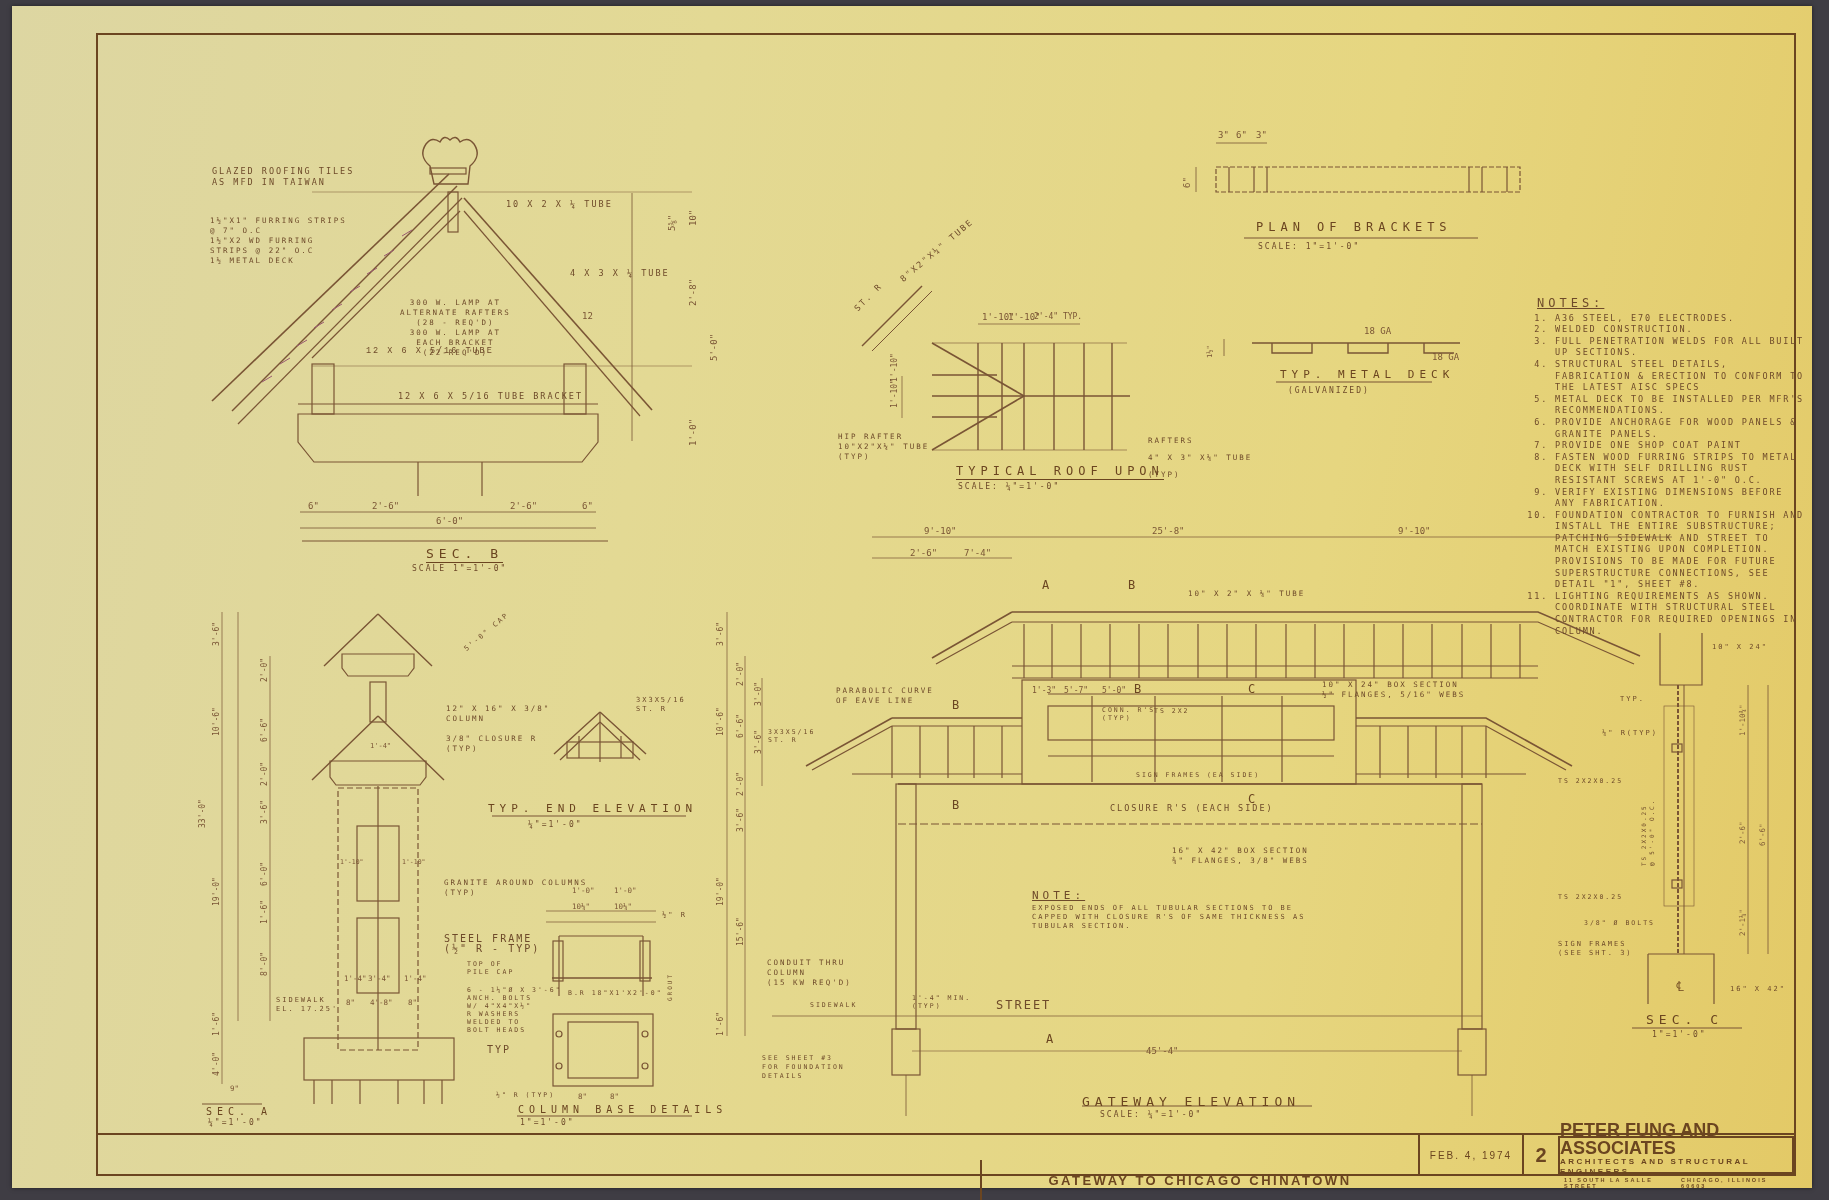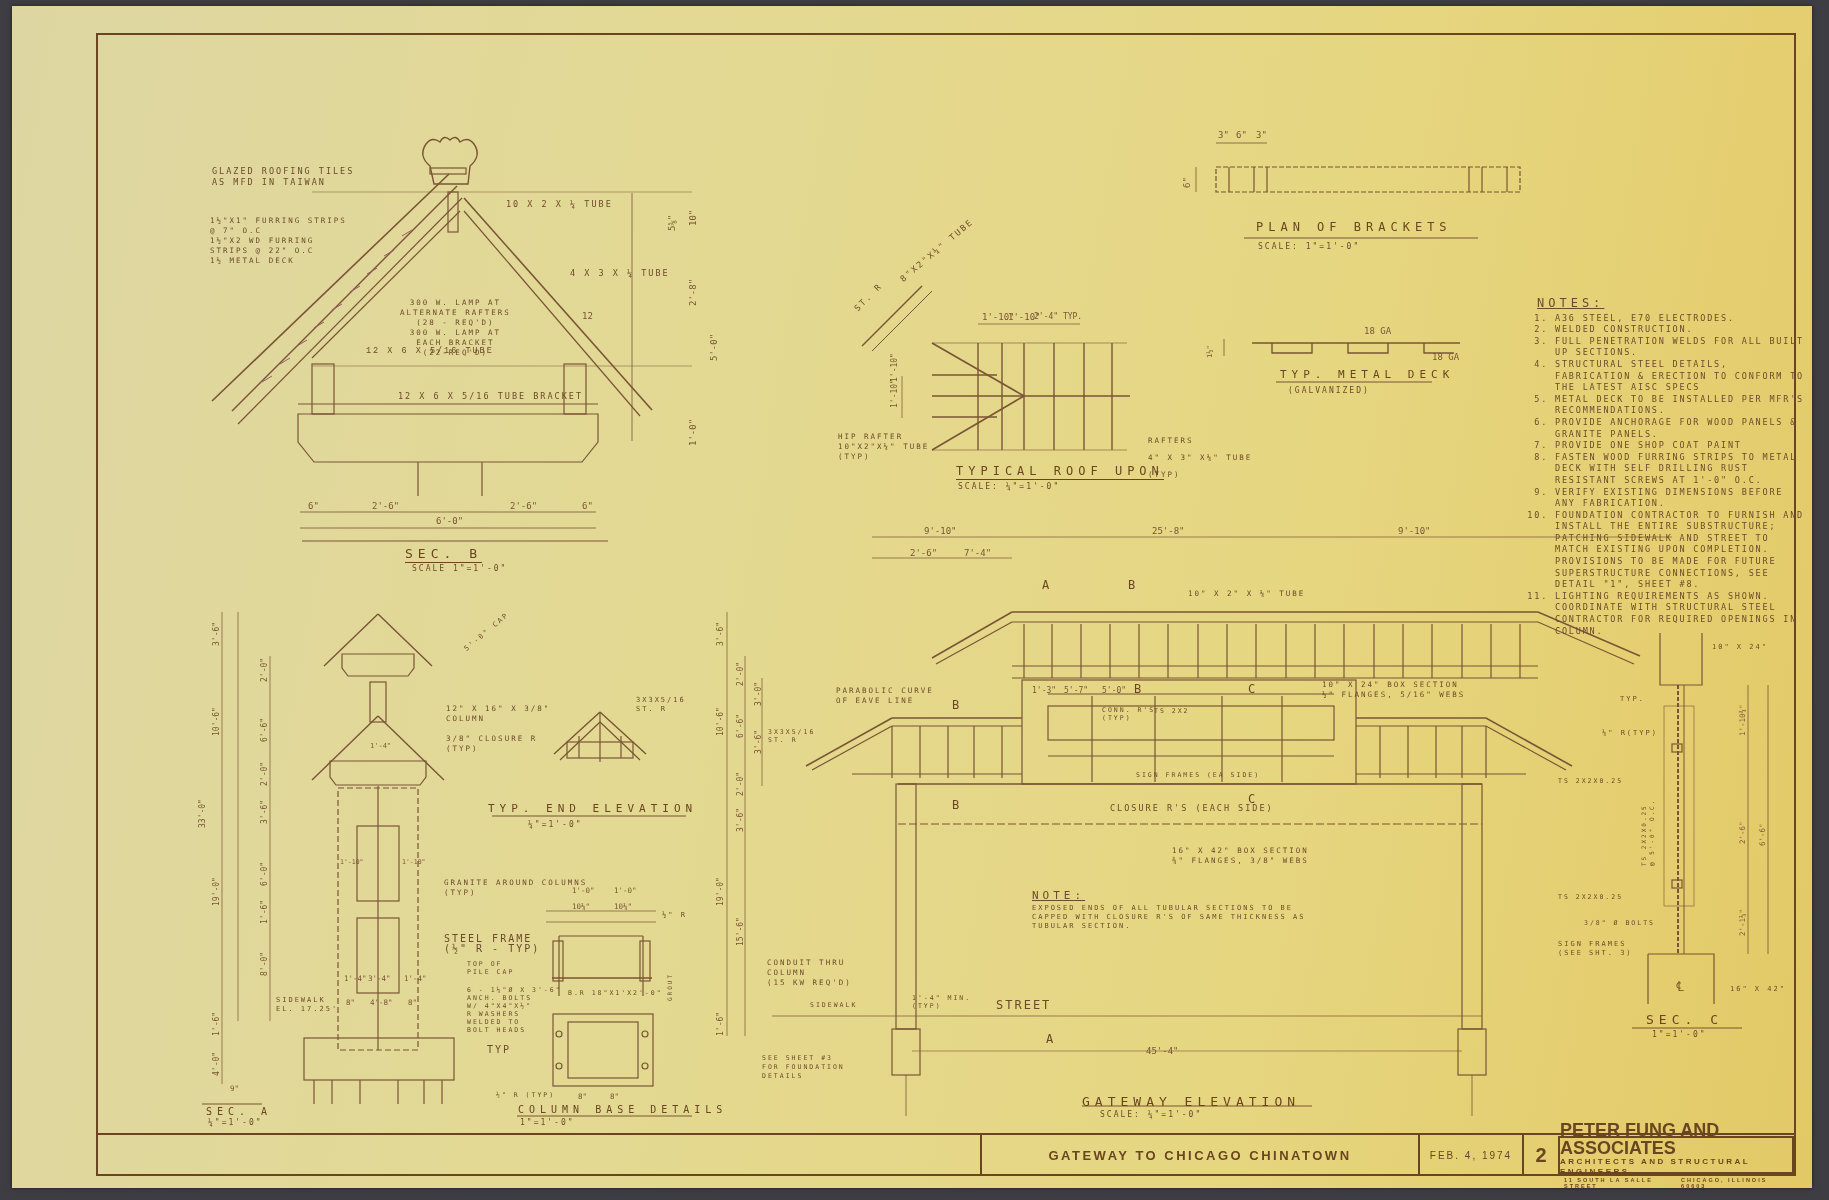--- a/index.html
+++ b/index.html
@@ -11,21 +11,21 @@
   .ttl{position:absolute;color:#6b4520;font-size:13px;letter-spacing:5px;border-bottom:1.5px solid #6b4520;padding-bottom:1px;white-space:nowrap;}
   .sc{position:absolute;color:#6e4a2a;font-size:8px;letter-spacing:2px;white-space:nowrap;}
   .dim{position:absolute;color:#7a5535;font-size:9px;white-space:nowrap;}
   .vdim{transform:rotate(-90deg);transform-origin:left top;}
   .notes{position:absolute;left:1525px;top:292px;width:270px;color:#6e4a2a;font-size:8.5px;letter-spacing:1.8px;line-height:11.6px;}
   .notes h4{margin:0 0 3px 0;font-weight:normal;font-size:12px;letter-spacing:4px;text-decoration:underline;}
   .notes ol{margin:0;padding-left:18px;}
   .notes li{margin:0;}
   .tb{position:absolute;left:84px;top:1127px;width:1700px;height:43px;border-top:2px solid #6b4520;box-sizing:border-box;}
   .tb-cell{position:absolute;top:0;height:41px;border-left:2px solid #6b4520;box-sizing:border-box;display:flex;align-items:center;justify-content:center;color:#6b4520;font-family:"Liberation Sans",sans-serif;}
-  .project{font-weight:bold;font-size:13px;letter-spacing:2.5px;}
+  .project{font-weight:bold;font-size:13px;letter-spacing:2.5px;margin-top:25px;}
   .date{font-size:10px;letter-spacing:2px;}
   .sheetno{font-size:20px;font-weight:bold;}
   .firm{flex-direction:column;align-items:center;justify-content:center;border:2px solid #6b4520;}
   .firm-name{font-size:18px;font-weight:bold;line-height:18px;letter-spacing:0;}
   .firm-sub{font-size:8px;font-weight:bold;letter-spacing:2.5px;line-height:10px;}
   .firm-addr{font-size:5.5px;font-weight:bold;letter-spacing:2px;width:100%;display:flex;justify-content:space-between;padding:0 4px;box-sizing:border-box;}
   .mark{position:absolute;color:#6b4520;font-size:12px;}
 </style>
 </head>
 <body>
@@ -234,21 +234,21 @@
   <div class="dim vdim" style="left:655px;top:225px;">5⅝"</div>
   <div class="dim vdim" style="left:676px;top:220px;">10"</div>
   <div class="dim vdim" style="left:676px;top:300px;">2'-8"</div>
   <div class="dim vdim" style="left:697px;top:355px;">5'-0"</div>
   <div class="dim vdim" style="left:676px;top:440px;">1'-0"</div>
   <div class="dim" style="left:296px;top:495px;">6"</div>
   <div class="dim" style="left:360px;top:495px;">2'-6"</div>
   <div class="dim" style="left:498px;top:495px;">2'-6"</div>
   <div class="dim" style="left:570px;top:495px;">6"</div>
   <div class="dim" style="left:424px;top:510px;">6'-0"</div>
-  <div class="ttl" style="left:393px;top:540px;">SEC. B</div>
+  <div class="ttl" style="left:414px;top:540px;">SEC. B</div>
   <div class="sc" style="left:400px;top:558px;">SCALE 1"=1'-0"</div>
 
   <div class="t" style="left:840px;top:300px;transform:rotate(-45deg);transform-origin:left top;">ST. R</div>
   <div class="t" style="left:886px;top:270px;transform:rotate(-40deg);transform-origin:left top;">8"x2"x¼" TUBE</div>
   <div class="dim" style="left:970px;top:306px;">1'-10"</div>
   <div class="dim" style="left:996px;top:306px;">1'-10"</div>
   <div class="dim" style="left:1022px;top:306px;font-size:8px;">2'-4" TYP.</div>
   <div class="dim vdim" style="left:878px;top:402px;font-size:8px;">1'-10"</div>
   <div class="dim vdim" style="left:878px;top:376px;font-size:8px;">1'-10"</div>
   <div class="t" style="left:826px;top:426px;font-size:7.5px;line-height:10px;">HIP RAFTER

